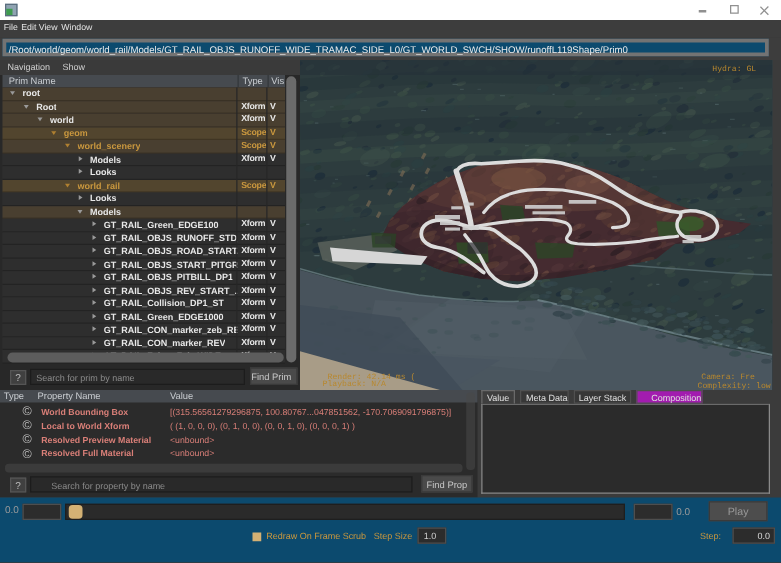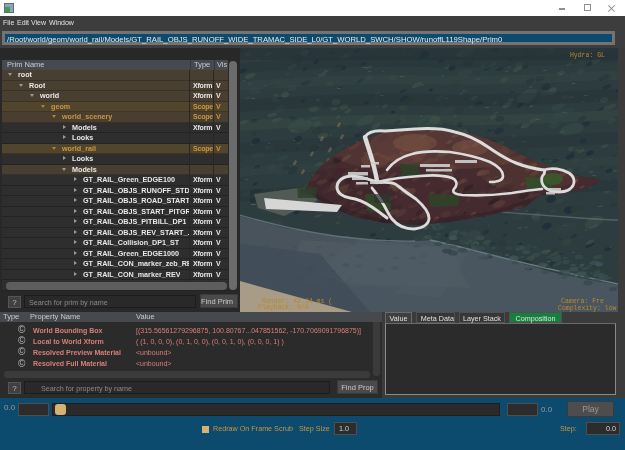--- a/index.html
+++ b/index.html
@@ -24,20 +24,24 @@
   <span class="abs" style="left:31px">View</span>
     <span class="abs" style="left:49px">Window</span>
 </div>
 
 <div class="abs" style="left:0;top:30px;width:625px;height:18px;background:#3d3d3d">
   <div class="abs" style="left:2px;top:1px;width:613px;height:14px;background:#0c4a6e;border:3px solid #737373;
     font-size:7.7px;color:#ececec;line-height:12px;padding-left:2px;white-space:nowrap">/Root/world/geom/world_rail/Models/GT_RAIL_OBJS_RUNOFF_WIDE_TRAMAC_SIDE_L0/GT_WORLD_SWCH/SHOW/runoffL119Shape/Prim0</div>
 </div>
 
 <div class="abs" style="left:0;top:48px;width:240px;height:264px;background:#282828">
+  <div class="abs" style="left:0;top:0;width:240px;height:12px;background:#3a3a3a;font-size:7.2px;color:#d0d0d0;line-height:12px">
+    <span class="abs" style="left:6px">Navigation</span>
+      <span class="abs" style="left:50px">Show</span>
+  </div>
   <div class="abs" style="left:2px;top:12px;width:226px;height:10px;background:#464a4f;font-size:7.5px;color:#c8ccd0;line-height:10px">
     <span class="abs" style="left:5px">Prim Name</span>
     <span class="abs" style="left:188px;top:0;width:1px;height:10px;background:#33373b"></span>
     <span class="abs" style="left:192px">Type</span>
     <span class="abs" style="left:212px;top:0;width:1px;height:10px;background:#33373b"></span>
     <span class="abs" style="left:215px">Vis</span>
   </div>
   <div class="abs" style="left:2px;top:22px;width:226px;height:212px;background:#2e2e2e"></div>
 </div>
 <div style="position:absolute;left:2px;top:70.0px;width:226px;height:10.5px;background:#493f30;border-bottom:1px solid rgba(0,0,0,0.22);font-weight:bold;font-size:7.2px;line-height:10px;color:#e8e8e8">
@@ -1609,21 +1613,21 @@
 
 <div class="abs" style="left:8px;top:382px;width:13px;height:12px;background:#404040;border:1px solid #555;font-size:8px;color:#bbb;text-align:center;line-height:11px">?</div>
 <div class="abs" style="left:24px;top:381px;width:306px;height:13px;background:#292929;border:1px solid #1c1c1c;font-size:7.2px;color:#8a8a8a;line-height:13px;padding-left:16px">Search for property by name</div>
 <div class="abs" style="left:337px;top:380px;width:41px;height:14px;background:#4a4a4a;border:1px solid #3a3a3a;font-size:7.5px;color:#c8c8c8;text-align:center;line-height:13px">Find Prop</div>
 
 <div class="abs" style="left:383px;top:312px;width:235px;height:86px">
   <div class="abs" style="left:2px;top:0px;height:11px;font-size:7.2px;color:#e0e0e0;line-height:11px">
     <span class="abs" style="left:0px;top:0;width:27px;height:11px;background:#3f3f3f;border:1px solid #6a6a6a;border-bottom:none;text-align:center">Value</span>
     <span class="abs" style="left:31px;top:0;width:39px;height:11px;background:#373737;border:1px solid #505050;text-align:right">Meta Data</span>
     <span class="abs" style="left:74px;top:0;width:46px;height:11px;background:#373737;border:1px solid #505050;text-align:center">Layer Stack</span>
-    <span class="abs" style="left:124px;top:0;width:53px;height:11px;background:#15803d;border:1px solid #505050;text-align:center">Composition</span>
+    <span class="abs" style="left:124px;top:0;width:53px;height:11px;background:#a21caf;border:1px solid #505050;text-align:right">Composition</span>
   </div>
   <div class="abs" style="left:2px;top:11px;width:231px;height:72px;background:#2b2b2b;border:1px solid #8a8a8a;border-top:1px solid #6a6a6a"></div>
 </div>
 
 <div class="abs" style="left:0;top:398px;width:625px;height:52px;background:#0c4a6e">
   <span class="abs" style="left:4px;top:5px;font-size:8px;color:#9a9a9a">0.0</span>
   <div class="abs" style="left:18px;top:5px;width:31px;height:13px;background:#2c2c2c;border:1px solid #4e4e4e"></div>
   <div class="abs" style="left:52px;top:5px;width:448px;height:13px;background:#2a2a2a;border:1px solid #1e1e1e"></div>
   <div class="abs" style="left:55px;top:6px;width:11px;height:11px;background:#d4b174;border-radius:3px"></div>
   <div class="abs" style="left:507px;top:5px;width:31px;height:13px;background:#2c2c2c;border:1px solid #4e4e4e"></div>

